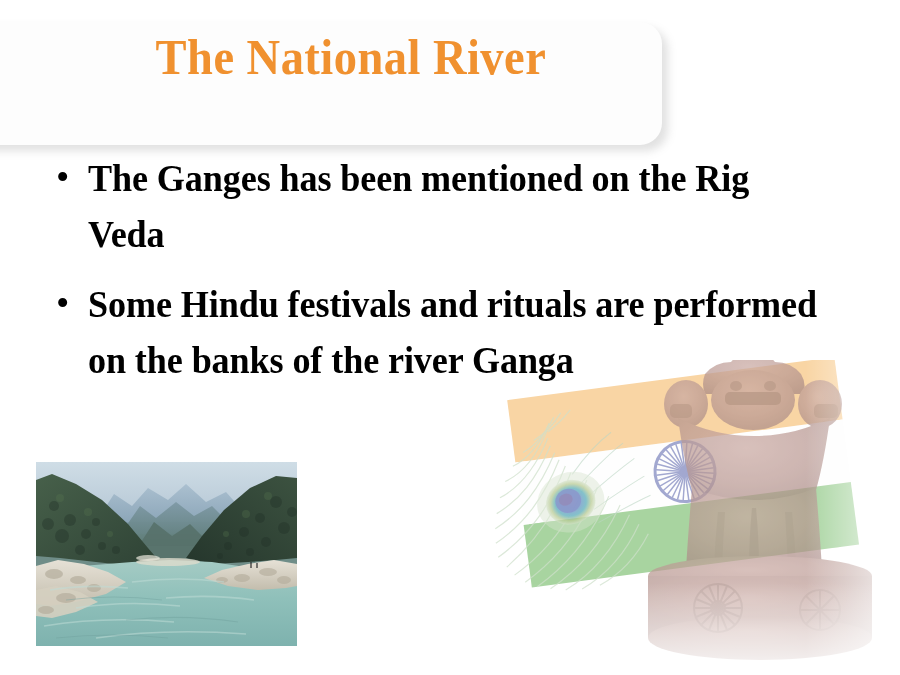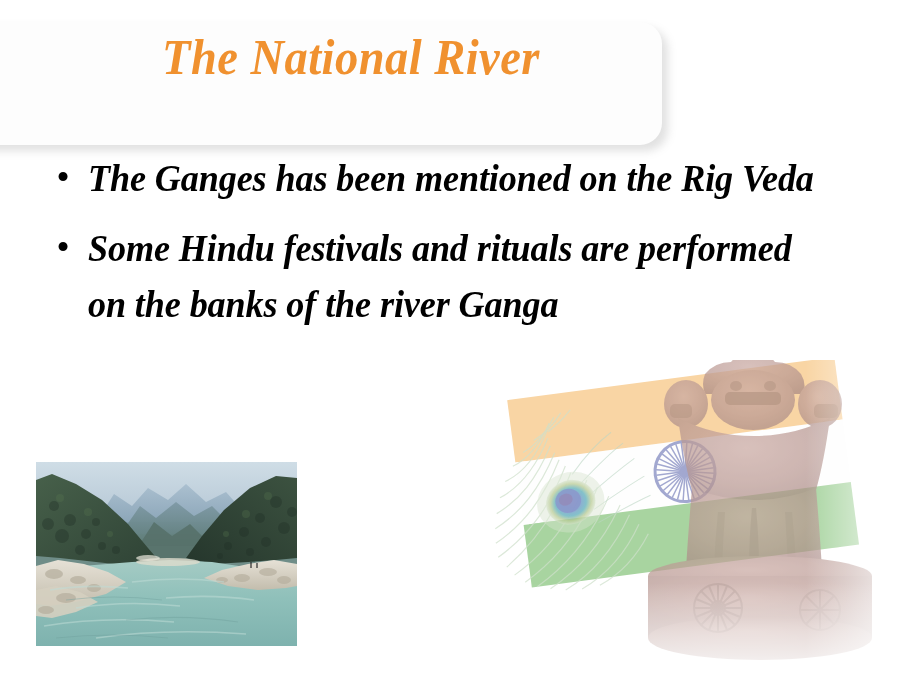--- a/index.html
+++ b/index.html
@@ -11,21 +11,20 @@
   body {
     font-family: "Liberation Serif", "DejaVu Serif", serif;
   }
 
   #slide {
     position: relative;
     width: 900px;
     height: 675px;
     background: #ffffff;
     overflow: hidden;
-    font-style: italic;
   }
 
   
   #artwork {
     position: absolute;
     left: 470px;
     top: 360px;
     width: 430px;
     height: 310px;
     pointer-events: none;

